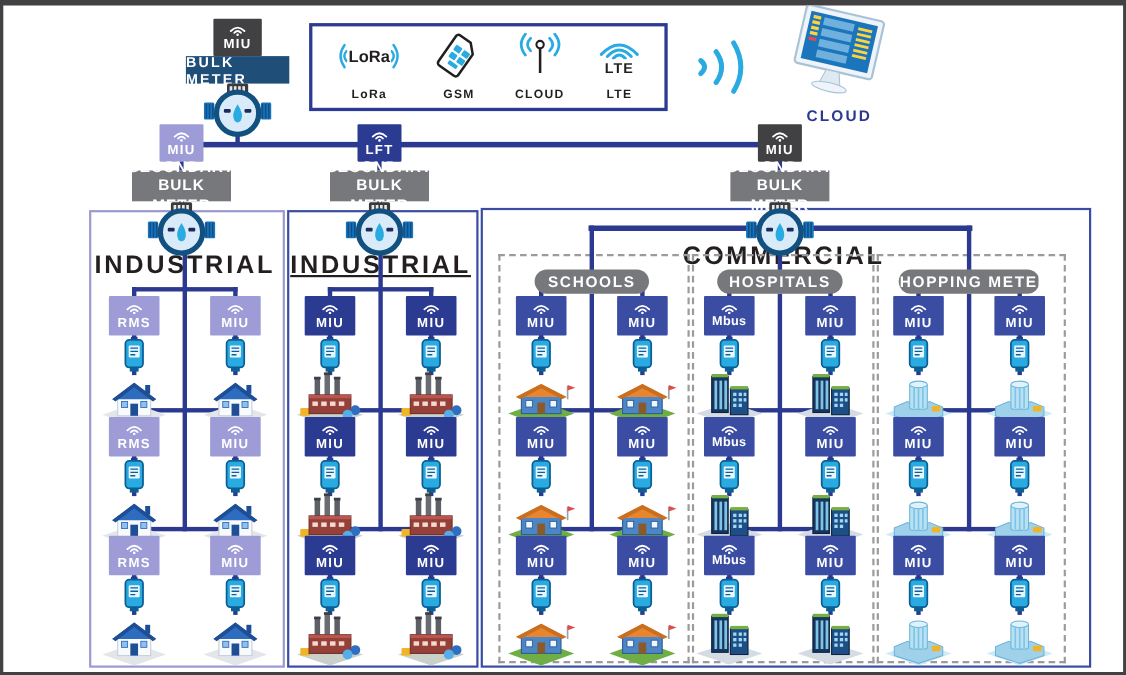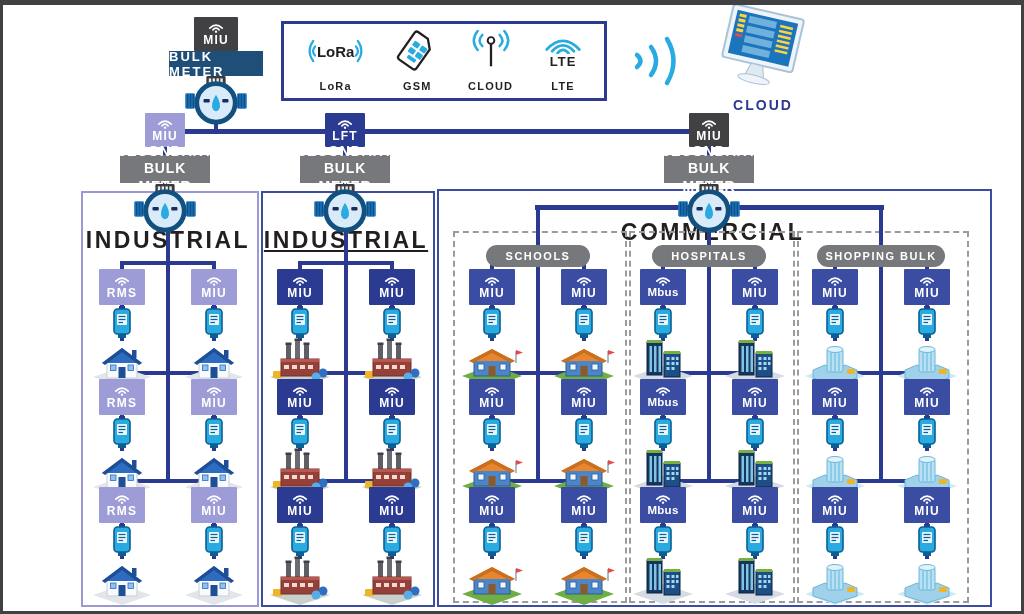--- a/index.html
+++ b/index.html
@@ -13,21 +13,21 @@
   .chip.deep{background:#2c3b92;}
   .chip.royal{background:#3a4da3;}
   .chip.dark{background:#414042;}
   .graybox{position:absolute;background:#77787b;color:#fff;display:flex;flex-direction:column;align-items:center;justify-content:center;text-align:center;font-weight:bold;}
   .secbox{position:absolute;border:2px solid;background:transparent;}
   .secbox.lavender{border-color:#9a99d2;}
   .secbox.deep{border-color:#3a4da3;}
   .secbox.royal{border-color:#3a4da3;}
   .dashbox{position:absolute;border:2px dashed #9b9b9b;}
   .sectitle{position:absolute;color:#231f20;font-weight:800;font-size:23px;letter-spacing:2.5px;text-align:center;white-space:nowrap;}
-  .sublabel{position:absolute;background:#77787b;color:#fff;font-weight:bold;font-size:11px;letter-spacing:1.5px;display:flex;align-items:center;justify-content:center;white-space:nowrap;border-radius:11px;}
+  .sublabel{position:absolute;background:#77787b;color:#fff;font-weight:bold;font-size:14px;letter-spacing:1.5px;display:flex;align-items:center;justify-content:center;white-space:nowrap;border-radius:11px;}
   .seclab{font-size:14px;letter-spacing:.8px;line-height:1.25;}
   #legend{position:absolute;left:278px;top:16px;width:326px;height:80px;border:3px solid #2d3a94;box-sizing:border-box;display:flex;align-items:stretch;justify-content:space-around;padding:4px 6px;background:#fff;}
   .lgd-item{display:flex;flex-direction:column;align-items:center;justify-content:space-between;padding:2px 0;}
   .lgd-icon{height:42px;display:flex;align-items:center;justify-content:center;}
   .lgd-label{font-size:11px;font-weight:bold;color:#231f20;letter-spacing:1.2px;}
   .logo-txt{font-weight:800;color:#231f20;}
   #bulk-label{position:absolute;background:#1f4e79;color:#fff;font-weight:bold;font-size:13px;letter-spacing:2px;display:flex;align-items:center;justify-content:center;}
   #cloud-label{position:absolute;color:#2b3990;font-weight:800;font-size:14px;letter-spacing:2px;text-align:center;}
   svg{display:block;}
 </style>
@@ -416,21 +416,21 @@
       <div>BULK METER</div>
     </div>
     <svg width="62" height="50" class="abs" style="left: 675px; top: 178px;">
       <use href="#sym-meter"></use>
     </svg>
     <svg width="62" height="50" class="abs" style="left: 182px; top: 70px;">
       <use href="#sym-meter"></use>
     </svg>
     <div class="sublabel" style="left: 483px; top: 240px; width: 104px; height: 22px;">SCHOOLS</div>
     <div class="sublabel" style="left: 649px; top: 240px; width: 114px; height: 22px;">HOSPITALS</div>
-    <div class="sublabel" style="left: 814px; top: 240px; width: 128px; height: 22px;">SHOPPING BULK</div>
+    <div class="sublabel" style="left: 814px; top: 240px; width: 128px; height: 22px;">SHOPPING METER</div>
     <div class="line" style="left: 117px; top: 296px; width: 4px; height: 40px;"></div>
     <div class="chip lavender" style="left: 96px; top: 264px; width: 46px; height: 36px;">
       <svg class="wifi">
         <use href="#sym-wifi"></use>
       </svg>
       <span class="lbl">RMS</span>
     </div>
     <svg width="20" height="32" class="abs" style="left: 109px; top: 301px;">
       <use href="#sym-device"></use>
     </svg>

